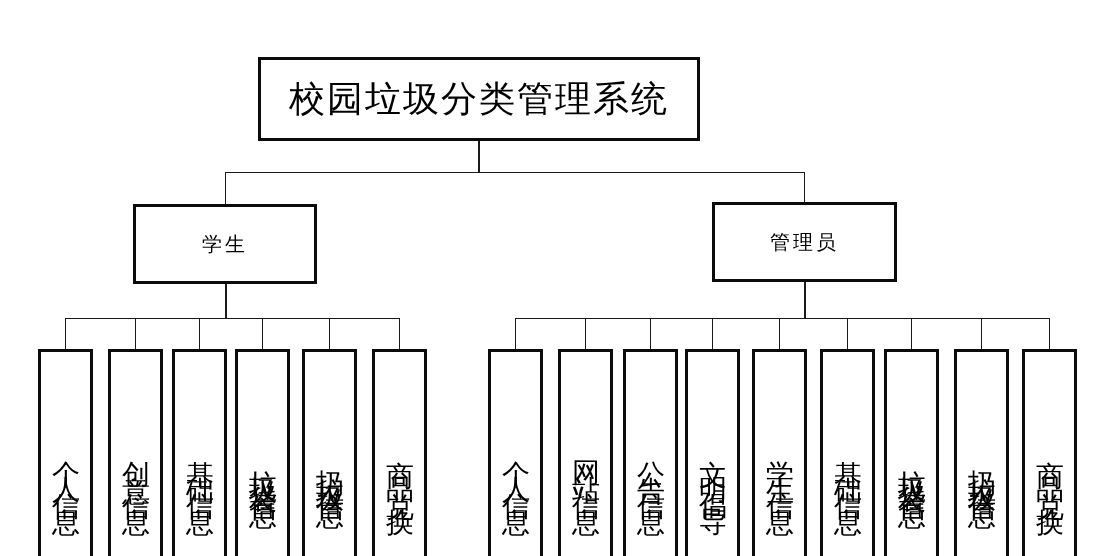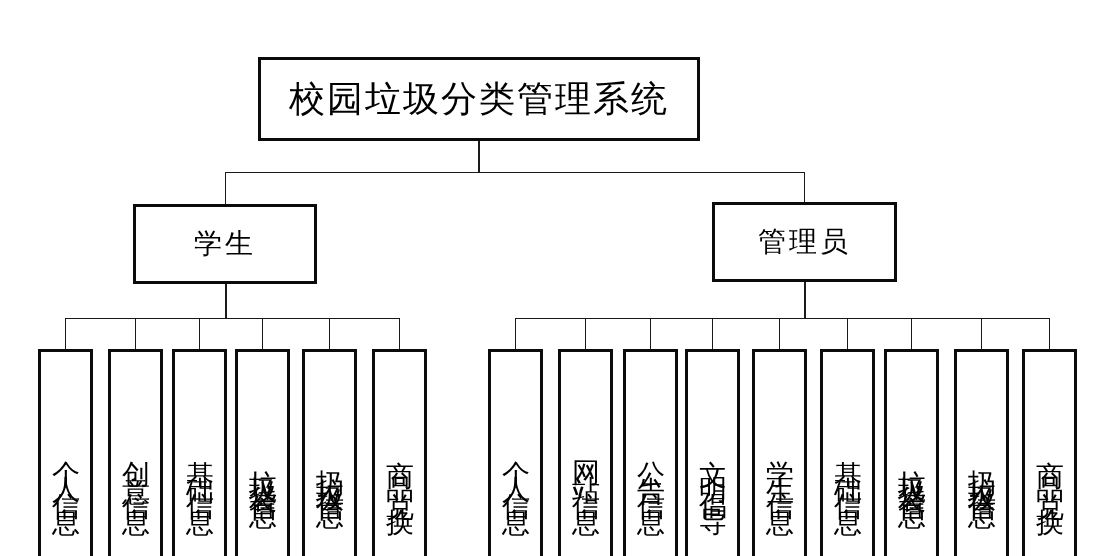--- a/index.html
+++ b/index.html
@@ -9,21 +9,21 @@
     overflow:hidden;
     margin-top:44px;
   }
   .node {
     position:absolute; box-sizing:border-box;
     border:3px solid #0b0b0b; background:#ffffff;
     display:flex; align-items:center; justify-content:center;
     text-align:center;
   }
   .root  { left:258px; top:13px;  width:442px; height:84px; font-size:36px; letter-spacing:2px; }
-  .branch{ font-size:28px; letter-spacing:3px; }
+  .branch{ font-size:20px; letter-spacing:3px; }
   .branch.b0 { left:133px; top:160px; width:184px; height:80px; }
   .branch.b1 { left:712px; top:158px; width:185px; height:80px;font-family:Liberation Mono, monospace; }
   .leaf  { top:305px; width:55px; height:228px; font-size:28px; }
   .vtext {
     writing-mode:vertical-rl; text-orientation:upright;
     letter-spacing:16px; white-space:nowrap; margin-top:14px;
   }
   .n5 .vtext { letter-spacing:8px; margin-top:8px; }
   .hl { position:absolute; height:1px; background:#1a1a1a; }
   .vl { position:absolute; width:1px;  background:#1a1a1a; }

